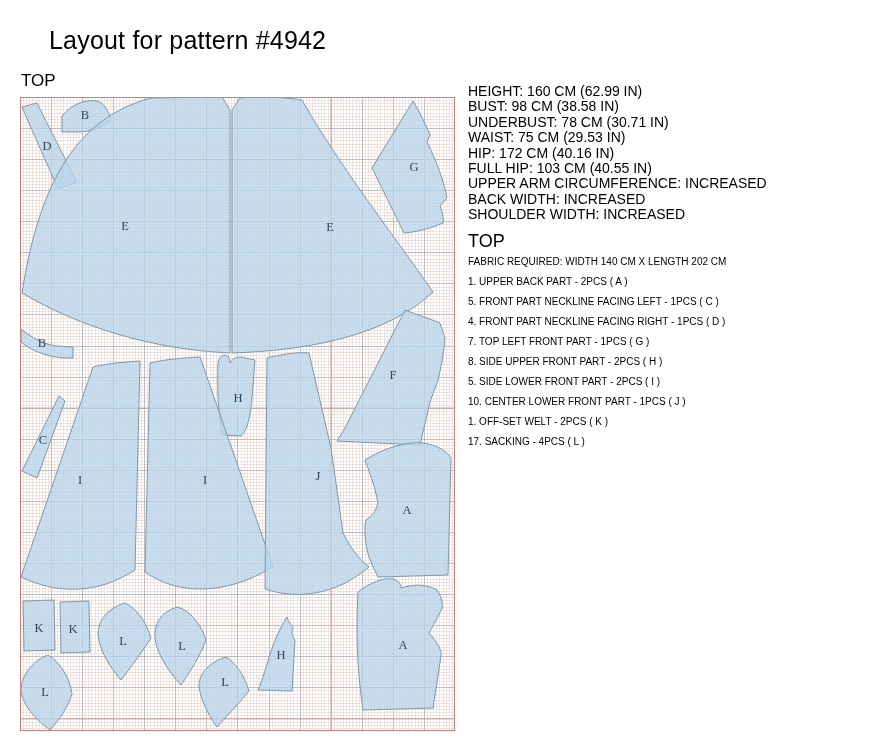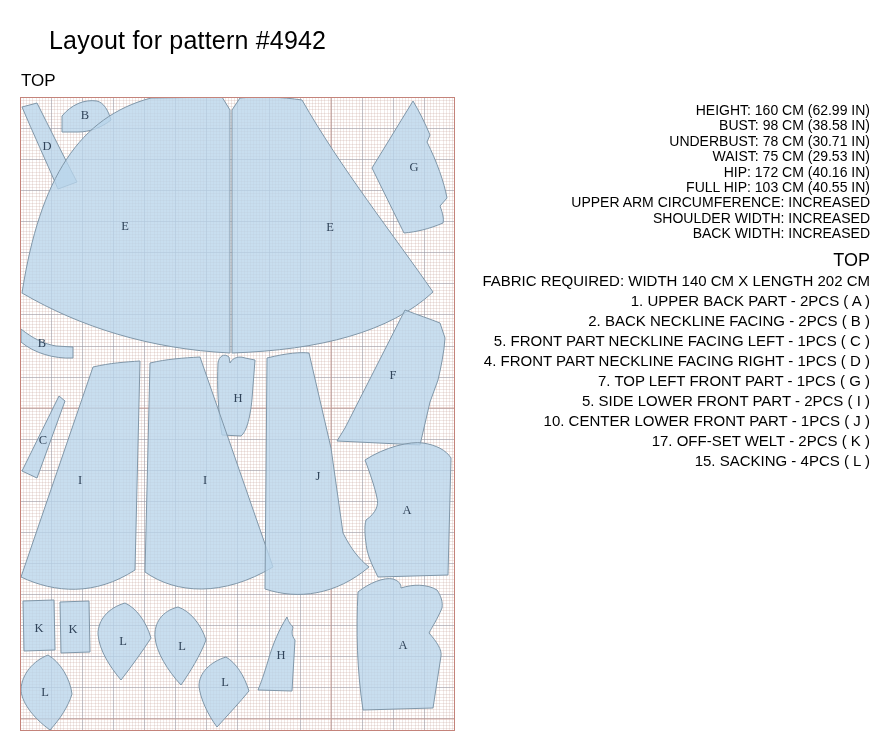--- a/index.html
+++ b/index.html
@@ -14,24 +14,24 @@
     position:absolute;left:20px;top:97px;width:435px;height:634px;box-sizing:border-box;
     background-color:#fff;
     background-image:
       repeating-linear-gradient(to right, rgba(148,152,166,0.50) 0 1px, transparent 1px 31.07px),
       repeating-linear-gradient(to bottom, rgba(148,152,166,0.50) 0 1px, transparent 1px 31.07px),
       repeating-linear-gradient(to right, rgba(190,150,140,0.22) 0 1px, transparent 1px 3.107px),
       repeating-linear-gradient(to bottom, rgba(190,150,140,0.22) 0 1px, transparent 1px 3.107px);
   }
   .diagram svg{position:absolute;left:0;top:0;}
   .serif-label{font-family:"Liberation Serif",serif;font-size:12.5px;}
-  .side{position:absolute;left:468px;top:103px;width:402px;white-space:nowrap;text-align:right;}
+  .side{position:absolute;left:468px;top:84px;width:402px;white-space:nowrap;}
   .m-line{font-size:14px;line-height:15.4px;}
   .details-heading{font-size:18px;line-height:22px;margin-top:7px;}
-  .f-line,.p-line{font-size:15px;line-height:20px;}
+  .f-line,.p-line{font-size:10px;line-height:20px;}
 </style>
 </head>
 <body>
 
 <div class="page-title">Layout for pattern #4942</div>
 <div class="section-label">TOP</div>
 
 <div class="diagram">
   <svg width="435" height="634" viewBox="0 0 435 634">
     <g stroke-width="1" opacity="0.8" stroke="#cf9a8e">
@@ -93,29 +93,29 @@
 
 <div class="side">
   <div>
     <div class="m-line">HEIGHT: 160 CM (62.99 IN)</div>
     <div class="m-line">BUST: 98 CM (38.58 IN)</div>
     <div class="m-line">UNDERBUST: 78 CM (30.71 IN)</div>
     <div class="m-line">WAIST: 75 CM (29.53 IN)</div>
     <div class="m-line">HIP: 172 CM (40.16 IN)</div>
     <div class="m-line">FULL HIP: 103 CM (40.55 IN)</div>
     <div class="m-line">UPPER ARM CIRCUMFERENCE: INCREASED</div>
+    <div class="m-line">BACK WIDTH: INCREASED</div>
     <div class="m-line">SHOULDER WIDTH: INCREASED</div>
-    <div class="m-line">BACK WIDTH: INCREASED</div>
   </div>
   <div class="details-heading">TOP</div>
   <div class="f-line">FABRIC REQUIRED: WIDTH 140 CM X LENGTH 202 CM</div>
   <div>
     <div class="p-line">1. UPPER BACK PART - 2PCS ( A )</div>
-    <div class="p-line">2. BACK NECKLINE FACING - 2PCS ( B )</div>
     <div class="p-line">5. FRONT PART NECKLINE FACING LEFT - 1PCS ( C )</div>
     <div class="p-line">4. FRONT PART NECKLINE FACING RIGHT - 1PCS ( D )</div>
     <div class="p-line">7. TOP LEFT FRONT PART - 1PCS ( G )</div>
+    <div class="p-line">8. SIDE UPPER FRONT PART - 2PCS ( H )</div>
     <div class="p-line">5. SIDE LOWER FRONT PART - 2PCS ( I )</div>
     <div class="p-line">10. CENTER LOWER FRONT PART - 1PCS ( J )</div>
-    <div class="p-line">17. OFF-SET WELT - 2PCS ( K )</div>
-    <div class="p-line">15. SACKING - 4PCS ( L )</div>
+    <div class="p-line">1. OFF-SET WELT - 2PCS ( K )</div>
+    <div class="p-line">17. SACKING - 4PCS ( L )</div>
   </div>
 </div>
 
 </body></html>

